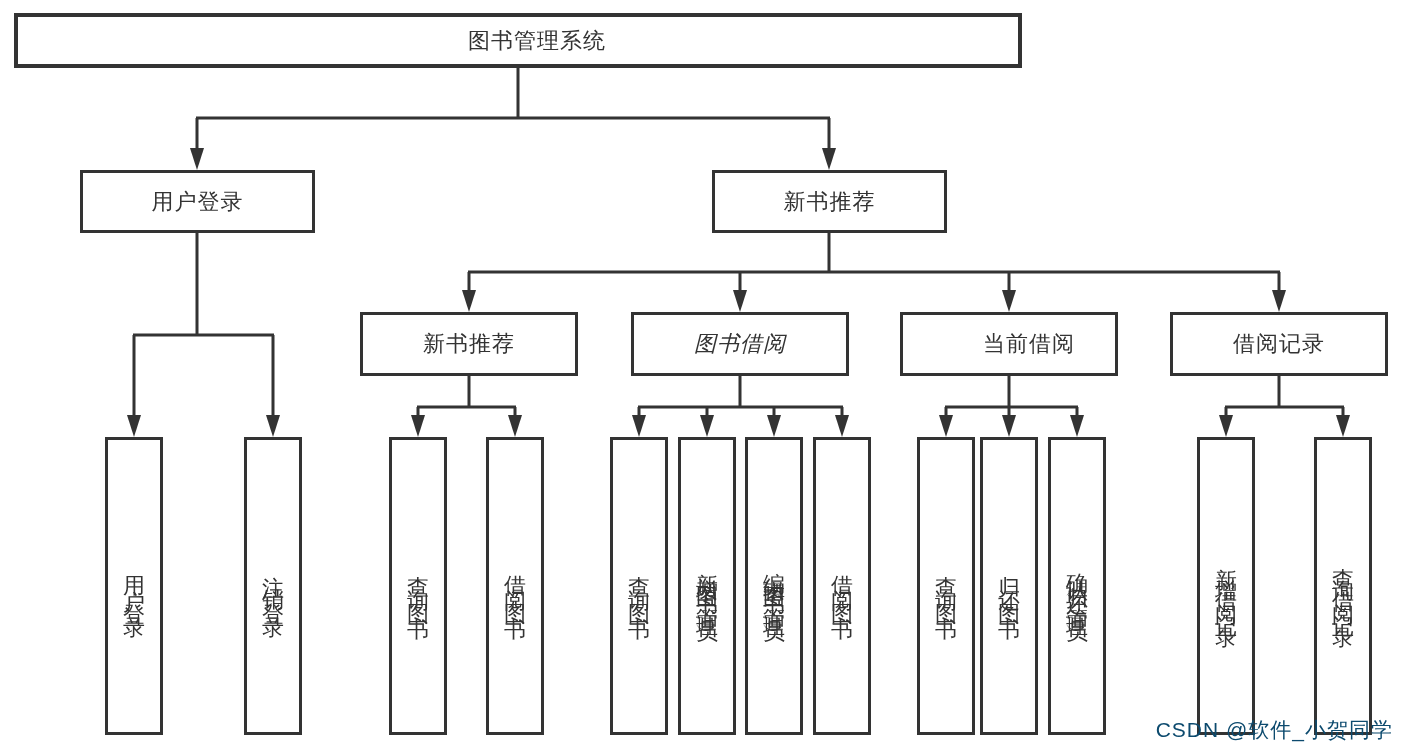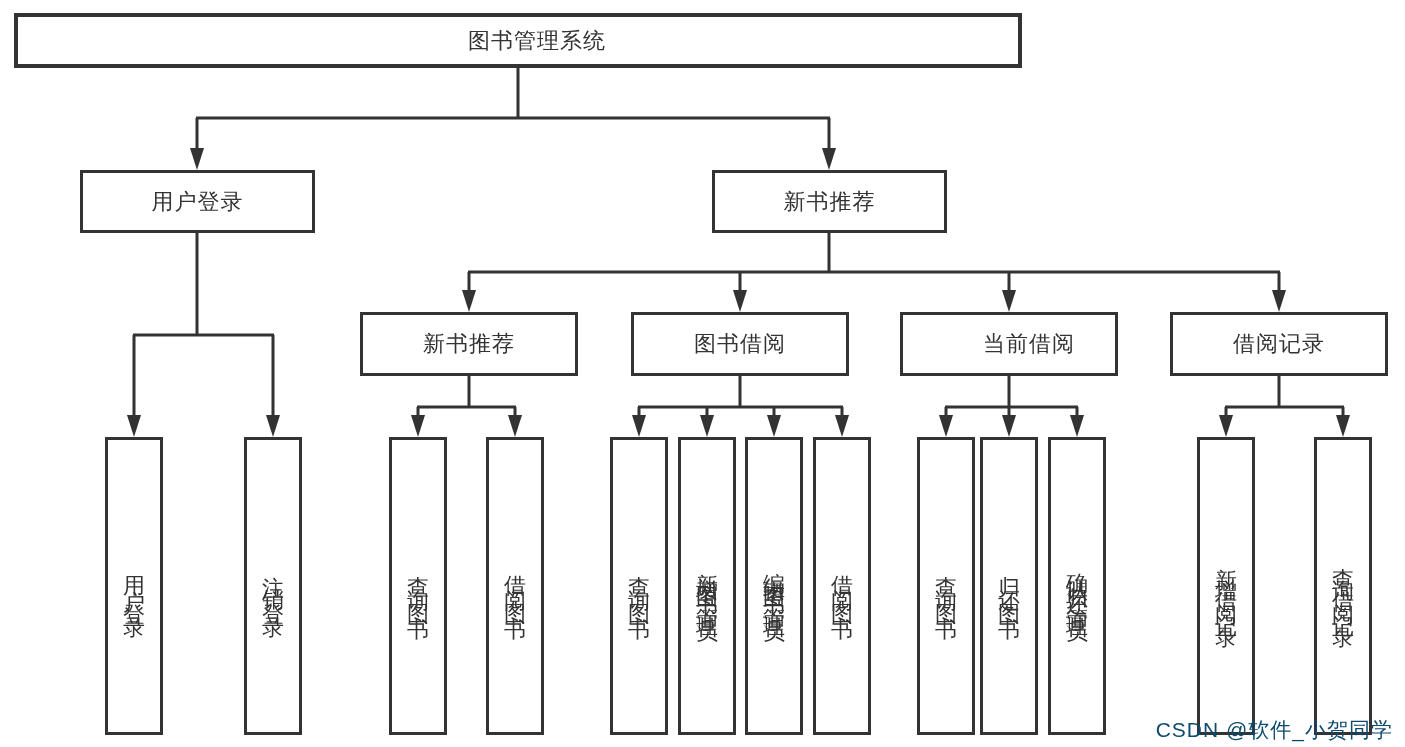--- a/index.html
+++ b/index.html
@@ -43,21 +43,21 @@
     left: 14px; top: 13px;
     width: 1008px; height: 55px;
     border-width: 4px;
     padding-left: 38px;
   }
   .l1-node { top: 170px; width: 235px; height: 63px; }
   .l1-a { left: 80px; }
   .l1-b { left: 712px; }
   .l2-node { top: 312px; width: 218px; height: 64px; }
   .l2-0 { left: 360px; }
-  .l2-1 { left: 631px; }
+  .l2-1 { left: 631px; font-style: italic; }
   .l2-2 { left: 900px; padding-left: 40px; }
   .l2-3 { left: 1170px; }
   .leaf {
     top: 437px;
     width: 58px;
     height: 298px;
   }
   .leaf .vlabel {
     writing-mode: vertical-rl;
     text-orientation: upright;

